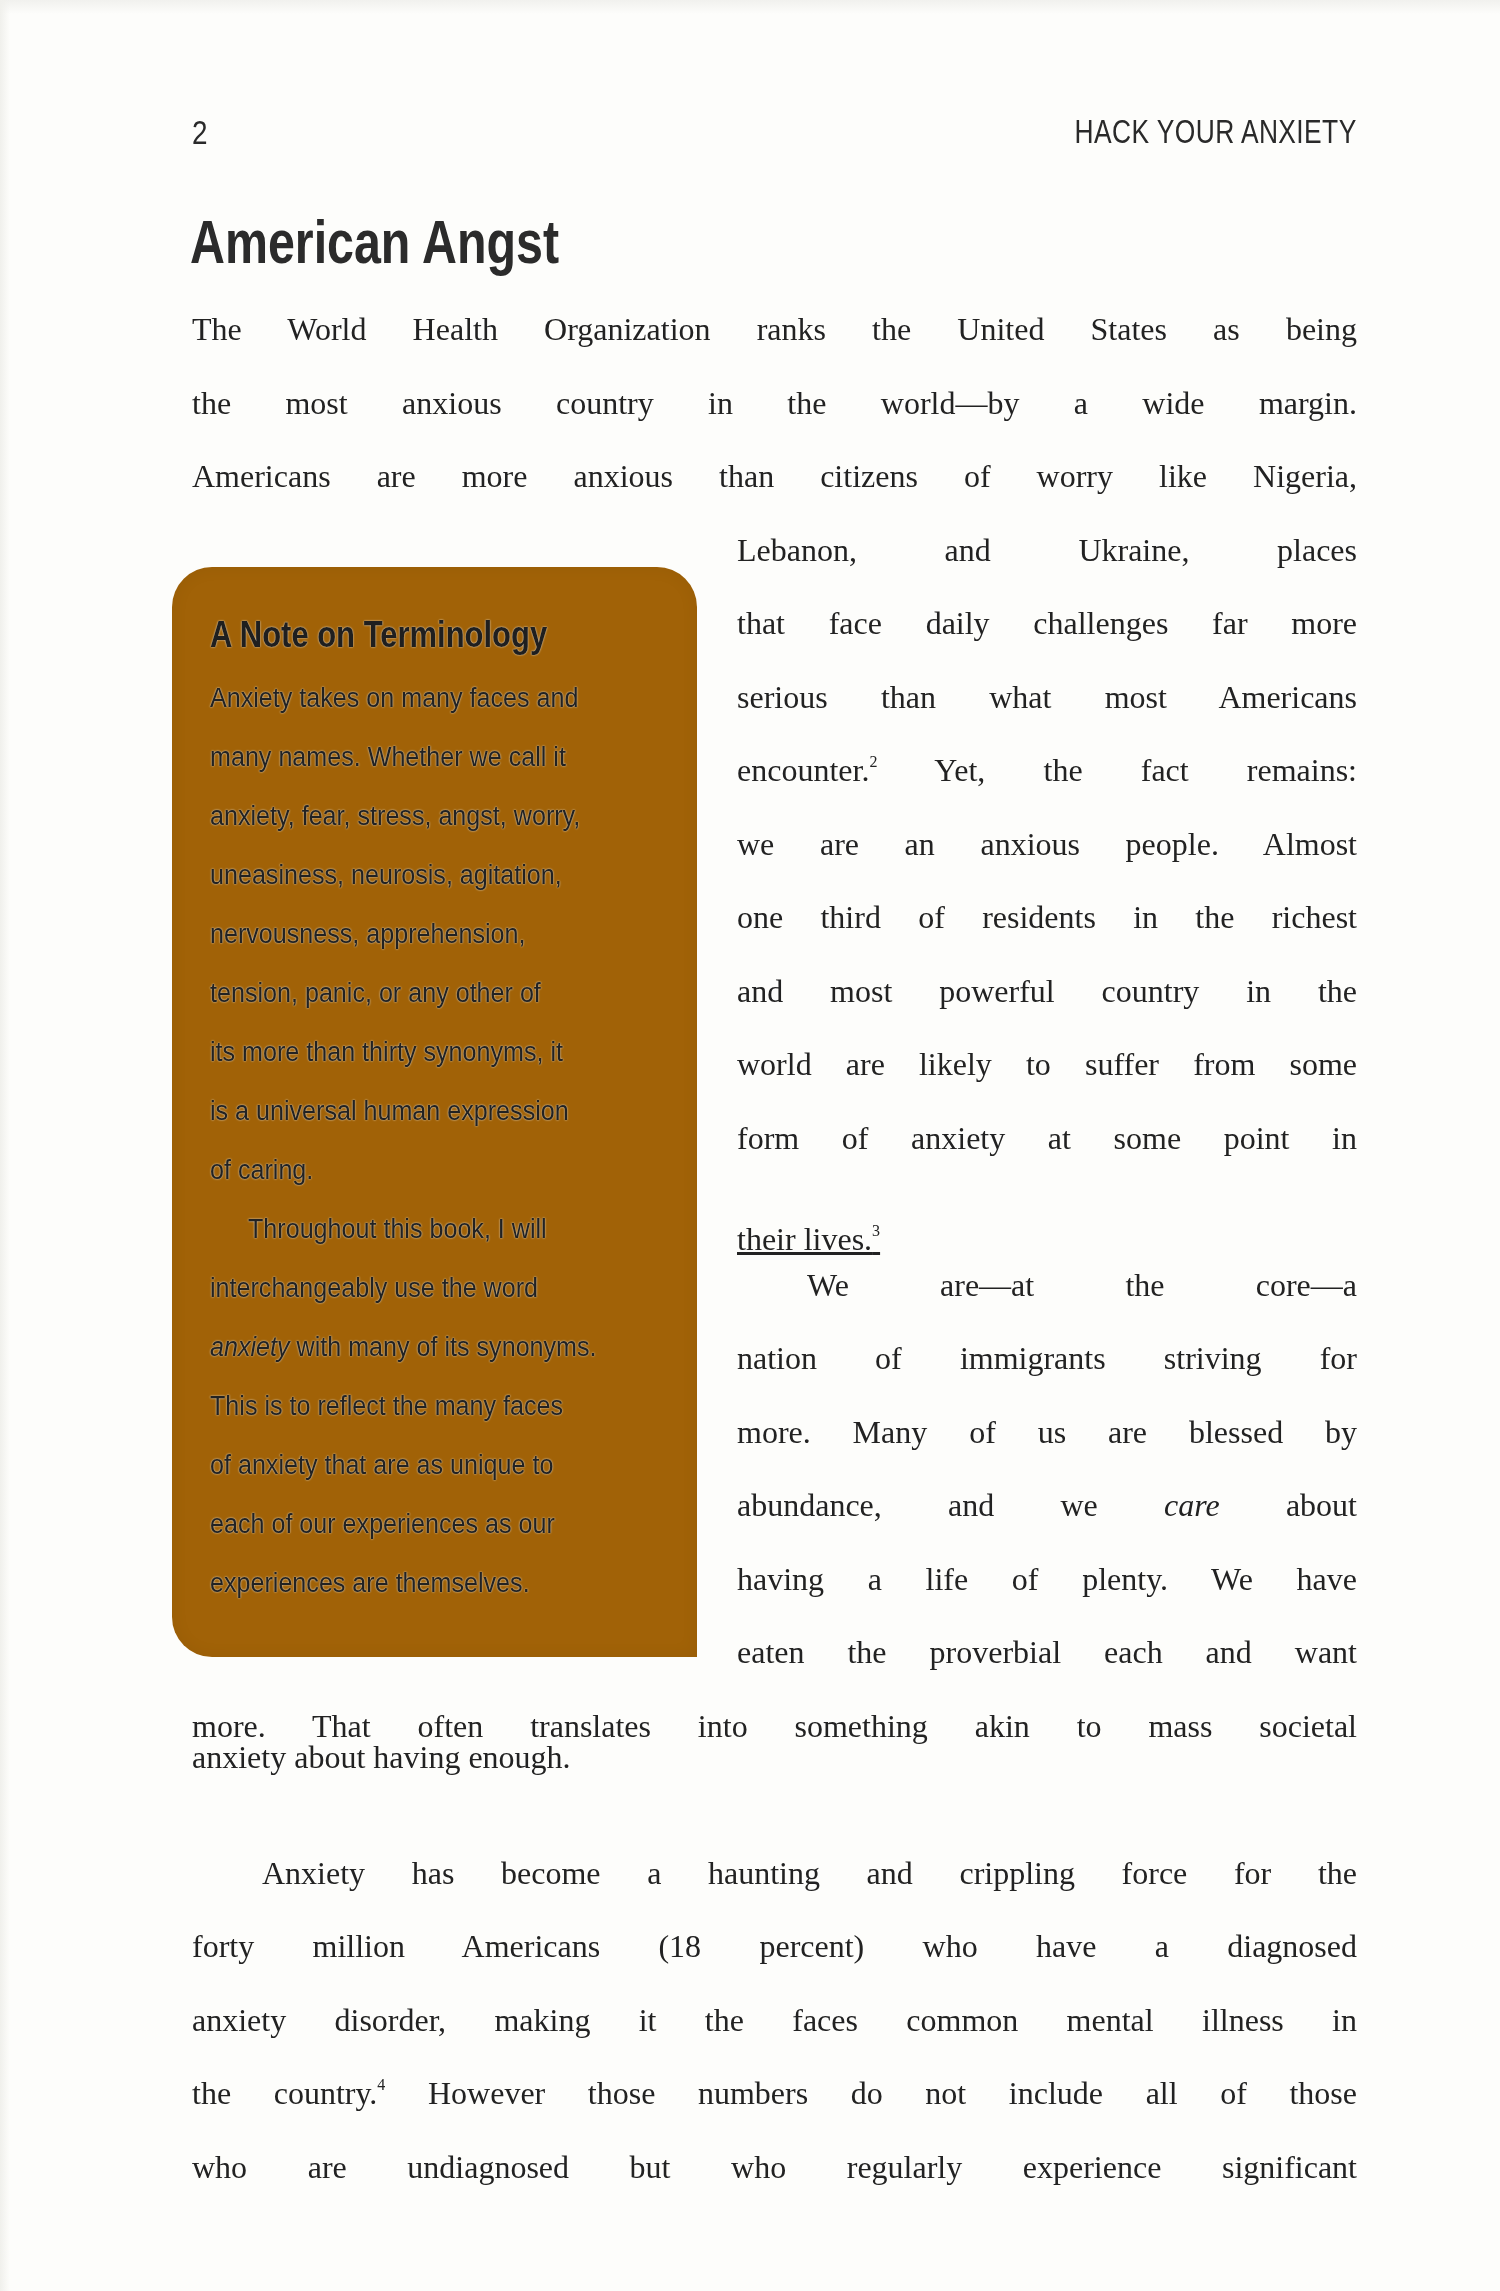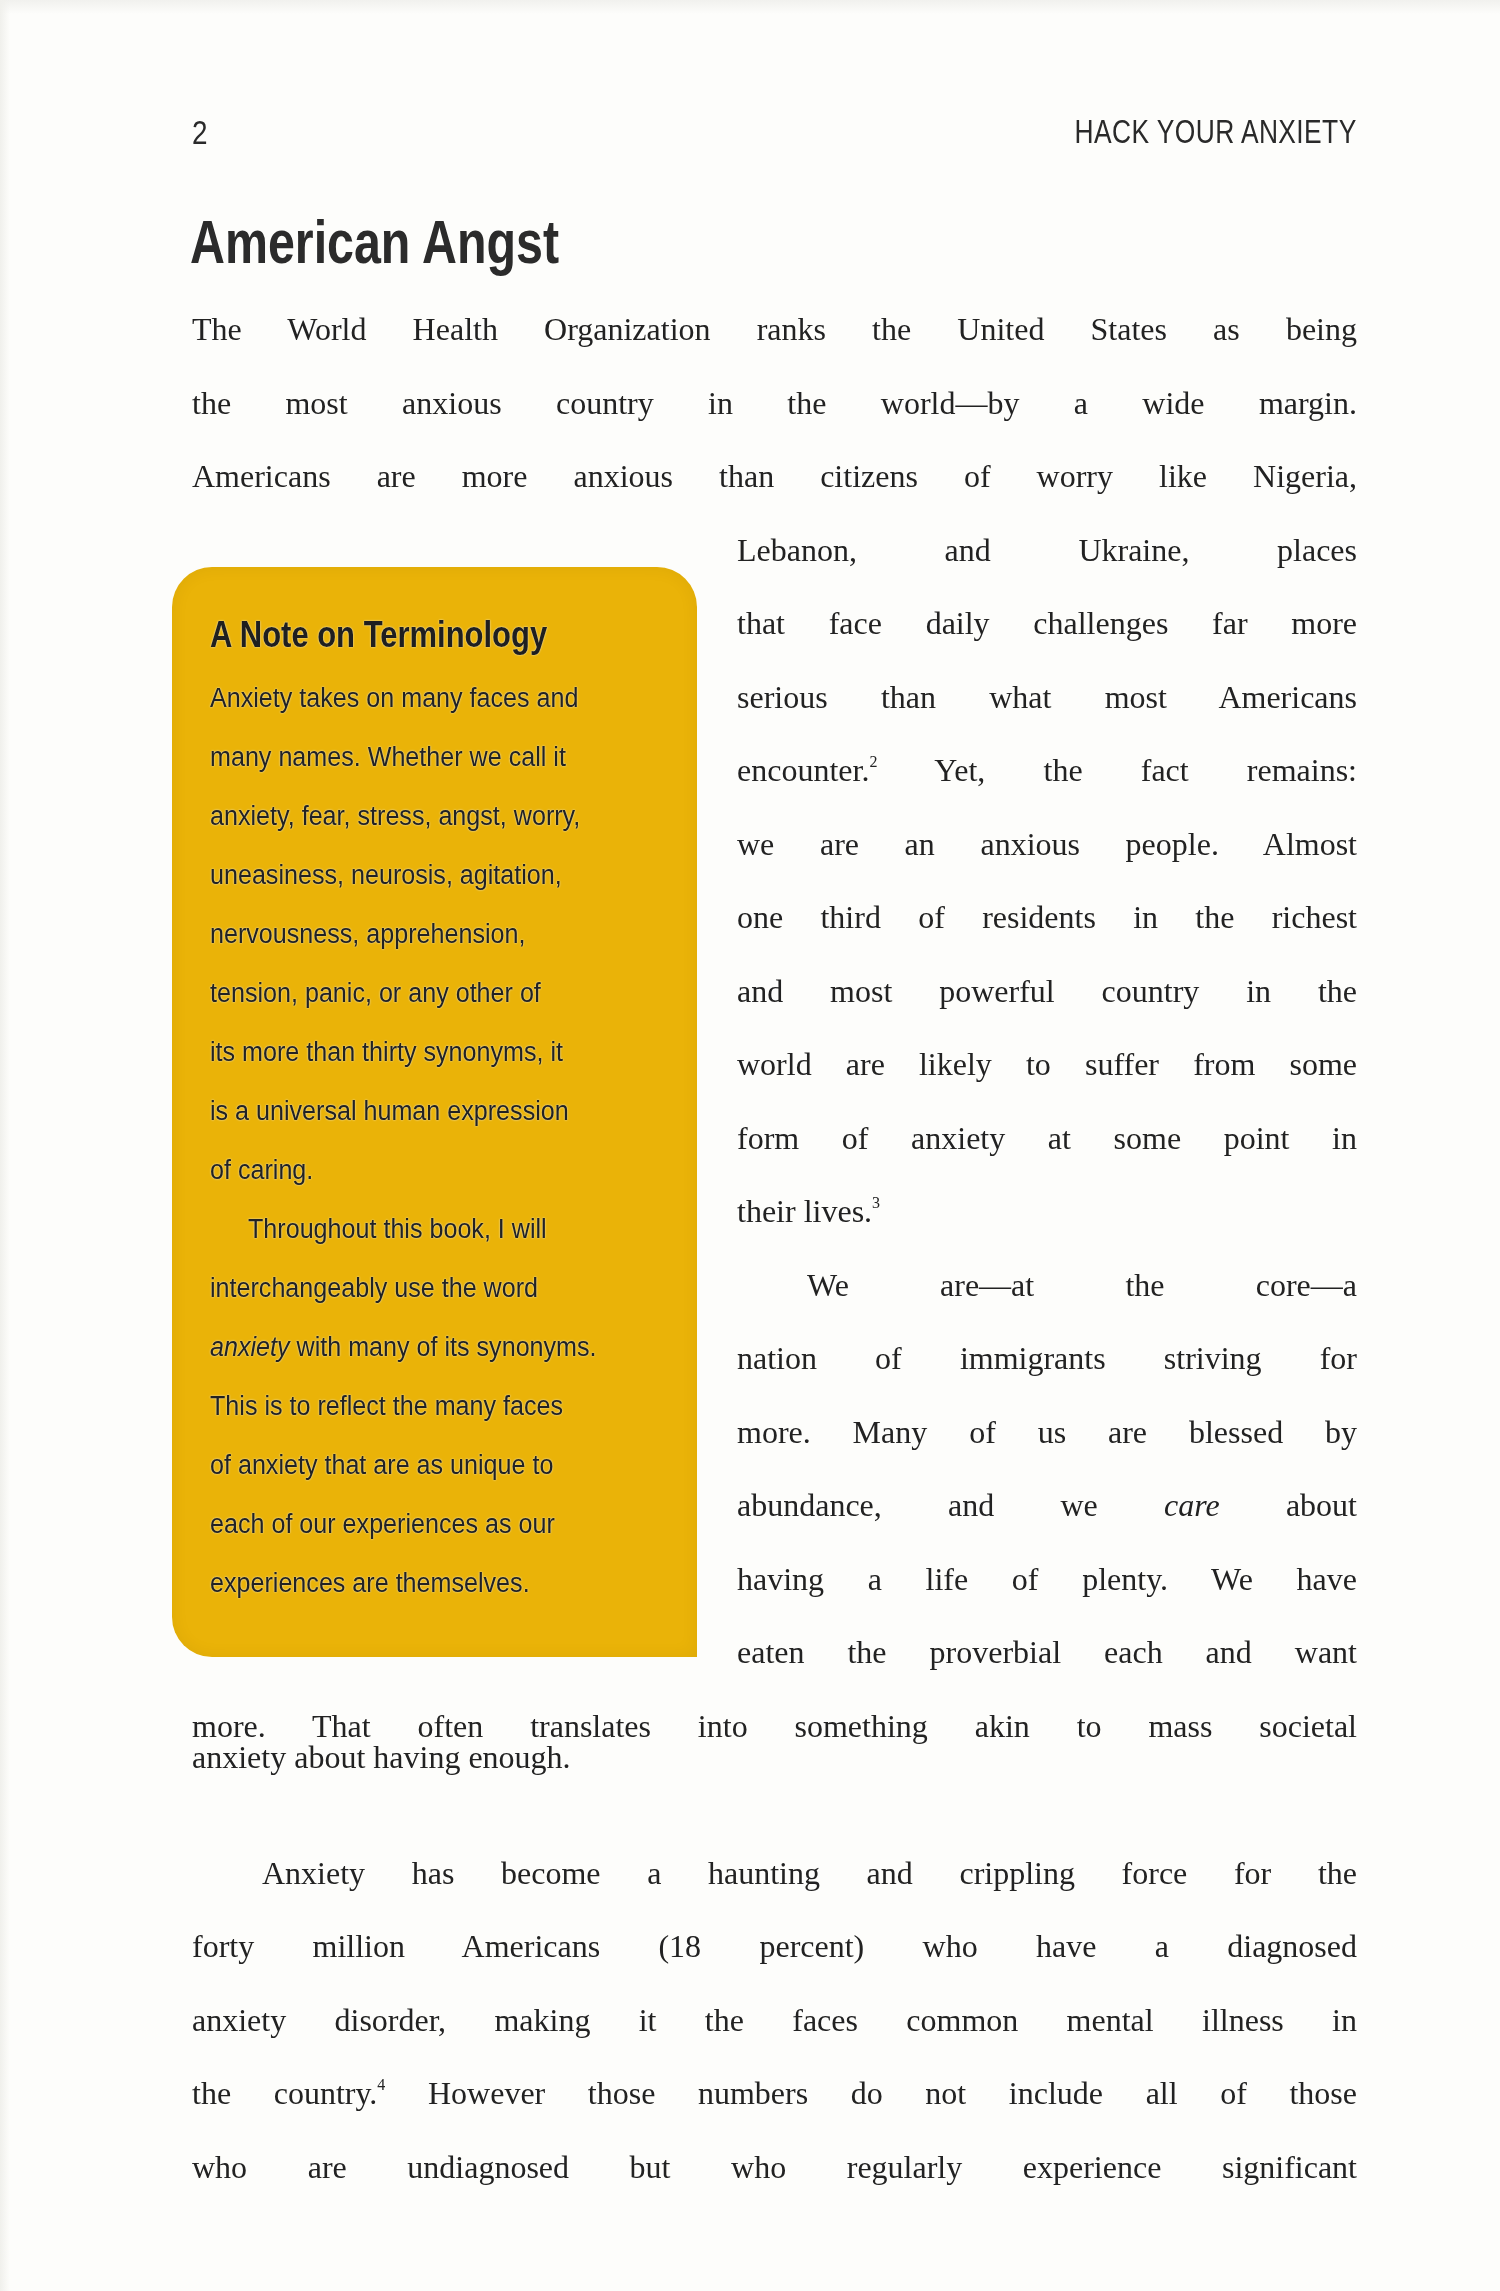--- a/index.html
+++ b/index.html
@@ -90,21 +90,21 @@
       vertical-align: 0.9em;
     }
     .line em { font-style: italic; }
 
     .sidebar {
       position: absolute;
       left: 172px;
       top: 567px;
       width: 525px;
       height: 1090px;
-      background: #eab308;
+      background: #a16207;
       border-radius: 40px 40px 0 40px;
       box-shadow: inset 0 0 18px rgba(0,0,0,0.06);
     }
     .sidebar-title {
       position: absolute;
       left: 38px;
       top: 48px;
       margin: 0;
       font-family: "Liberation Sans", sans-serif;
       font-weight: bold;
@@ -170,21 +170,21 @@
     <div class="line full" style="top: 451px;">Americans are more anxious than citizens of worry like Nigeria,</div>
     <div class="line narrow" style="top: 524.5px;">Lebanon, and Ukraine, places</div>
     <div class="line narrow" style="top: 598px;">that face daily challenges far more</div>
     <div class="line narrow" style="top: 671.5px;">serious than what most Americans</div>
     <div class="line narrow" style="top: 745px;"><span>encounter.</span><sup>2</sup><span> Yet, the fact remains:</span></div>
     <div class="line narrow" style="top: 818.5px;">we are an anxious people. Almost</div>
     <div class="line narrow" style="top: 892px;">one third of residents in the richest</div>
     <div class="line narrow" style="top: 965.5px;">and most powerful country in the</div>
     <div class="line narrow" style="top: 1039px;">world are likely to suffer from some</div>
     <div class="line narrow" style="top: 1112.5px;">form of anxiety at some point in</div>
-    <div class="line narrow last" style="top: 1186px;"><span>their lives.</span><sup>3</sup></div>
+    <div class="line narrow last" style="top: 1214px; text-decoration: underline;"><span>their lives.</span><sup>3</sup></div>
     <div class="line indent-narrow" style="top: 1259.5px;">We are—at the core—a</div>
     <div class="line narrow" style="top: 1333px;">nation of immigrants striving for</div>
     <div class="line narrow" style="top: 1406.5px;">more. Many of us are blessed by</div>
     <div class="line narrow" style="top: 1480px;"><span>abundance, and we </span><em>care</em><span> about</span></div>
     <div class="line narrow" style="top: 1553.5px;">having a life of plenty. We have</div>
     <div class="line narrow" style="top: 1627px;">eaten the proverbial each and want</div>
     <div class="line full" style="top: 1700.5px;">more. That often translates into something akin to mass societal</div>
     <div class="line full last" style="top: 1732px;">anxiety about having enough.</div>
     <div class="line indent-full" style="top: 1847.5px;">Anxiety has become a haunting and crippling force for the</div>
     <div class="line full" style="top: 1921px;">forty million Americans (18 percent) who have a diagnosed</div>

